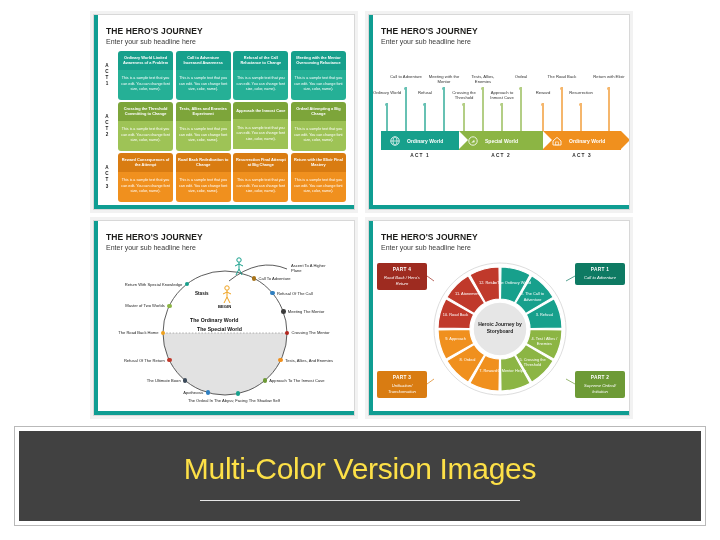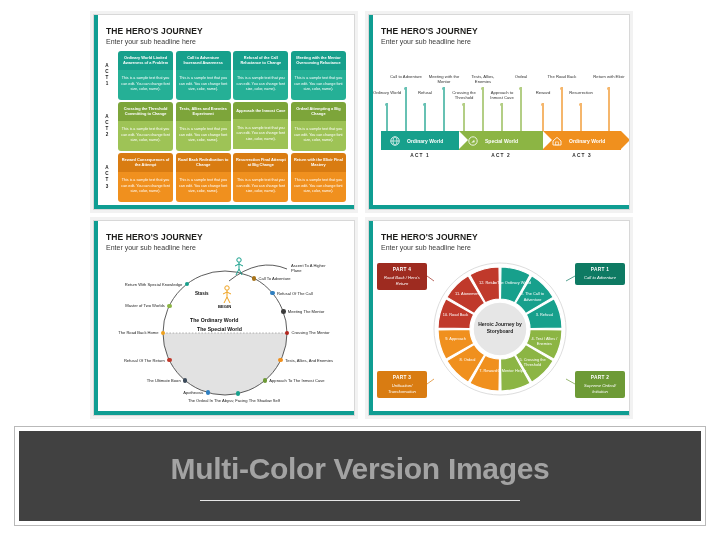--- a/index.html
+++ b/index.html
@@ -94,21 +94,21 @@
 
   
   #banner {
     position:absolute; left:14px; top:426px; width:692px; height:100px;
     background:#ffffff; border:1px solid #b9b9b9; padding:4px;
   }
   #banner .inner {
     width:100%; height:100%; background:#414141;
     display:flex; flex-direction:column; align-items:center; justify-content:center;
   }
-  #banner .btext { color:#a3a3a3; font-size:30px; font-weight:bold; letter-spacing:-0.3px; }
+  #banner .btext { color:#fde047; font-size:30px; font-weight:normal; letter-spacing:-0.3px; }
   #banner .brule { width:320px; height:1px; background:#e6e6e6; margin-top:14px; }
 </style>
 </head>
 <body>
 
 <div class="stage">
 
   <div class="slide" id="slide1">
     <div class="accent-left"></div>
     <div class="accent-bottom"></div>

